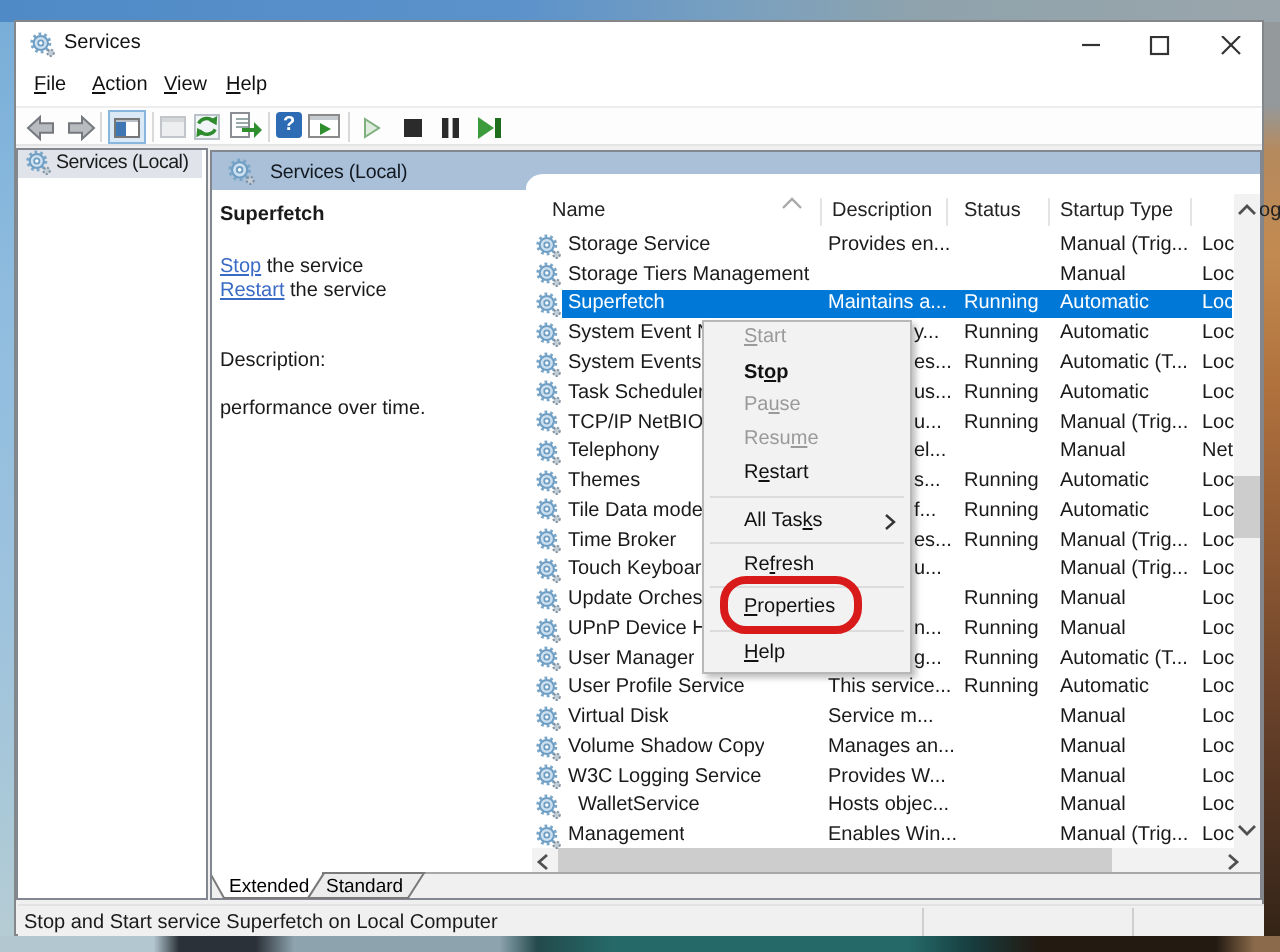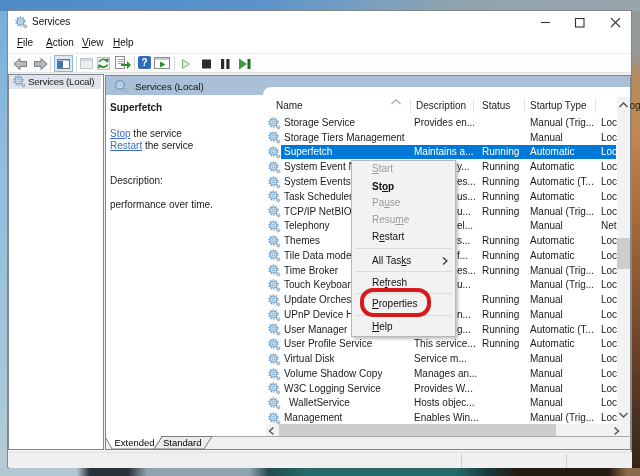--- a/index.html
+++ b/index.html
@@ -202,20 +202,21 @@
     <svg class="ab" style="left:0;top:360px;width:524px;height:13.5px">
       <line x1="0" y1="0.5" x2="524" y2="0.5" stroke="#a8a8a8"></line>
       <polygon points="56,0.5 106,0.5 98,13 48,13" fill="#ececec" stroke="#7a7a7a" stroke-width="1"></polygon>
       <polygon points="-1,0.5 56,0.5 48,13 6,13" fill="#fff" stroke="#7a7a7a" stroke-width="1"></polygon>
       <line x1="0" y1="0.5" x2="55" y2="0.5" stroke="#fff"></line>
       <text x="8.5" y="10" font-size="9.5" font-family="Liberation Sans" fill="#000">Extended</text>
       <text x="57" y="10" font-size="9.5" font-family="Liberation Sans" fill="#000">Standard</text>
     </svg>
   </div>
   <div id="status" class="ab">
+    <span id="stxt" class="ab">Stop and Start service Superfetch on Local Computer</span>
     <div class="ssep" style="left:452px"></div>
     <div class="ssep" style="left:557px"></div>
   </div>
 </div>
 
 <svg class="ic" style="left:268px;top:116.6px">
       <use href="#gr"></use>
     </svg>
     <span class="ct nm" style="left:284px;top:116.9px;color:#1a1a1a">Storage Service</span>
     <span class="ct dc" style="left:414px;top:116.9px;color:#1a1a1a">Provides en...</span>

